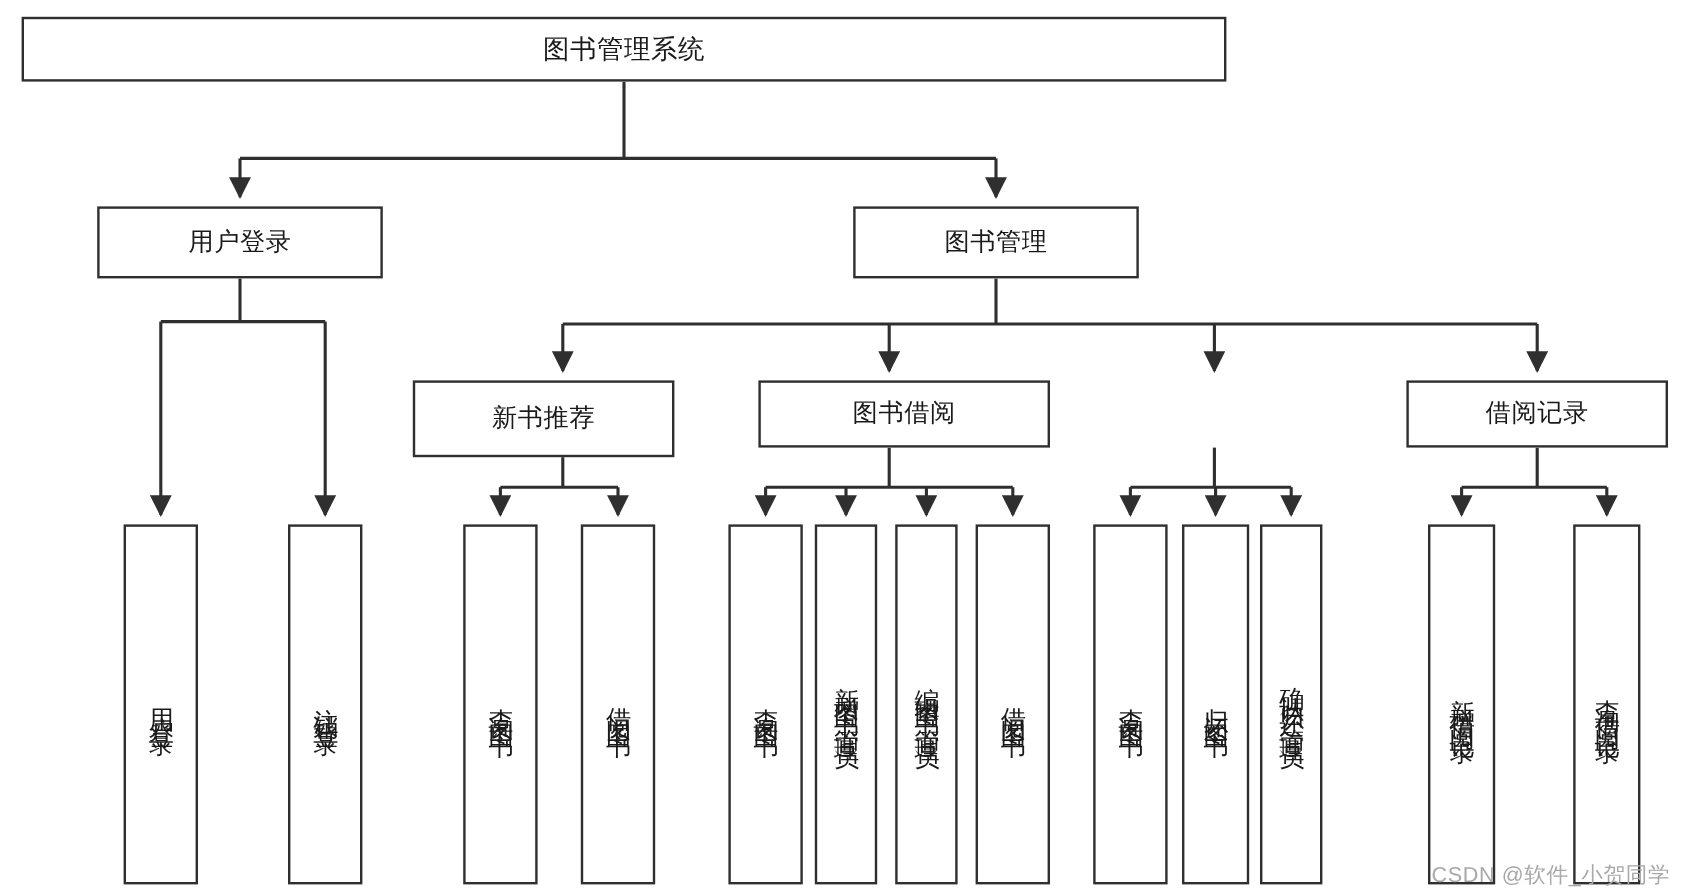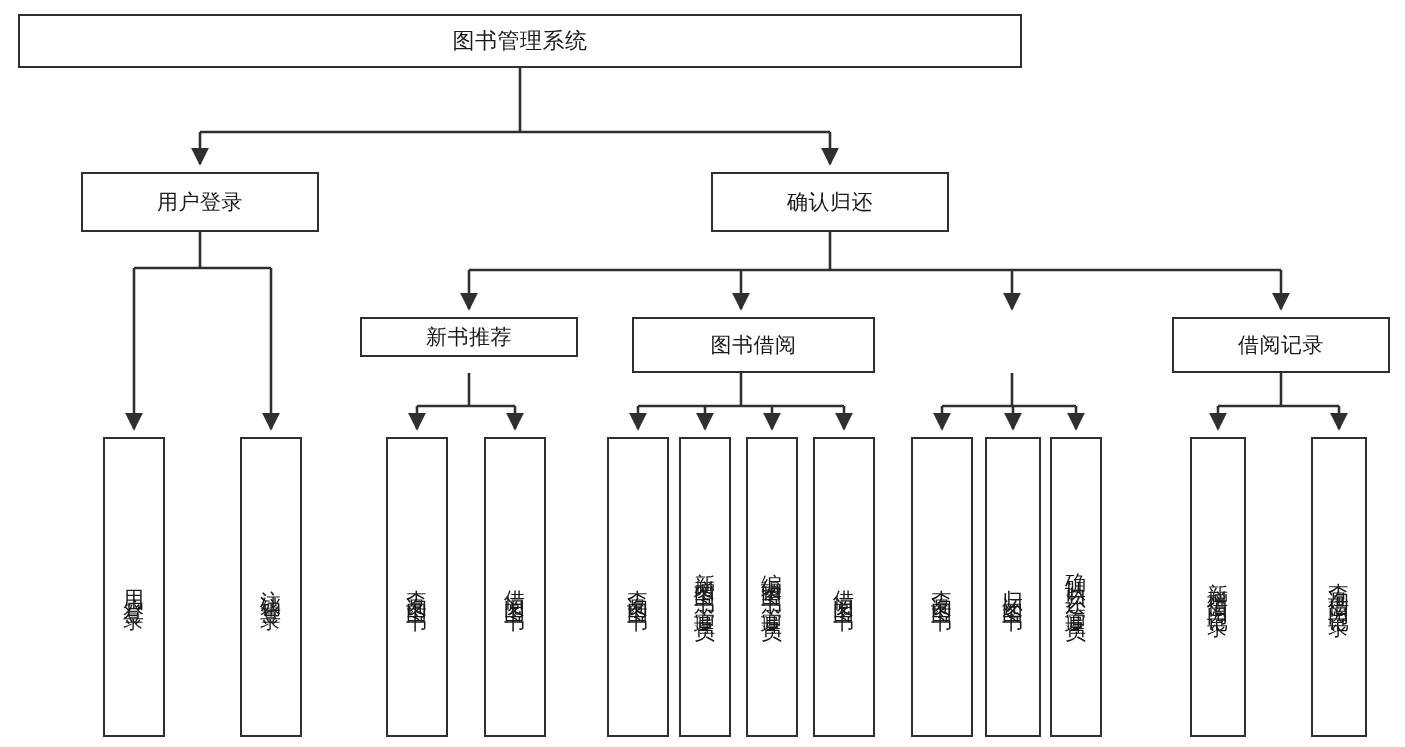--- a/index.html
+++ b/index.html
@@ -121,24 +121,24 @@
   </svg>
 
   <div class="node h root" style="left:18px; top:14px; width:1004px; height:54px;">
     <span>图书管理系统</span>
   </div>
 
   <div class="node h" style="left:81px; top:172px; width:238px; height:60px;">
     <span>用户登录</span>
   </div>
   <div class="node h" style="left:711px; top:172px; width:238px; height:60px;">
-    <span>确认归还</span>
+    <span>图书管理</span>
   </div>
 
-  <div class="node h" style="left:360px; top:317px; width:218px; height:40px;">
+  <div class="node h" style="left:344px; top:317px; width:218px; height:64px;">
     <span>新书推荐</span>
   </div>
   <div class="node h" style="left:632px; top:317px; width:243px; height:56px;">
     <span>图书借阅</span>
   </div>
   <div class="node h" style="left:1172px; top:317px; width:218px; height:56px;">
     <span>借阅记录</span>
   </div>
 
   <div class="node v" style="left:103px; top:437px; width:62px; height:300px;">
@@ -178,14 +178,15 @@
     <span class="vtext">确认归还（管理员）</span>
   </div>
 
   <div class="node v" style="left:1190px; top:437px; width:56px; height:300px;">
     <span class="vtext">新增借阅记录</span>
   </div>
   <div class="node v" style="left:1311px; top:437px; width:56px; height:300px;">
     <span class="vtext">查询借阅记录</span>
   </div>
 
+  <div class="watermark" style="left:1193px; top:717px;">CSDN @软件_小贺同学</div>
 
 </div>
 
 </body></html>

